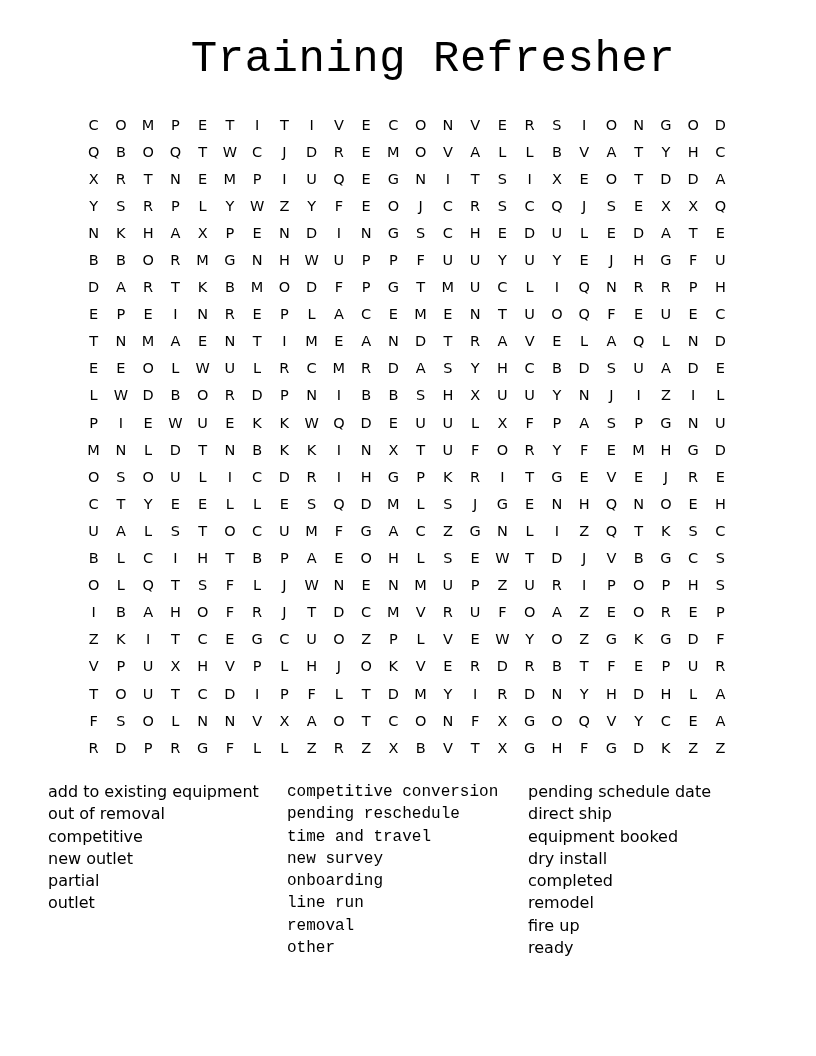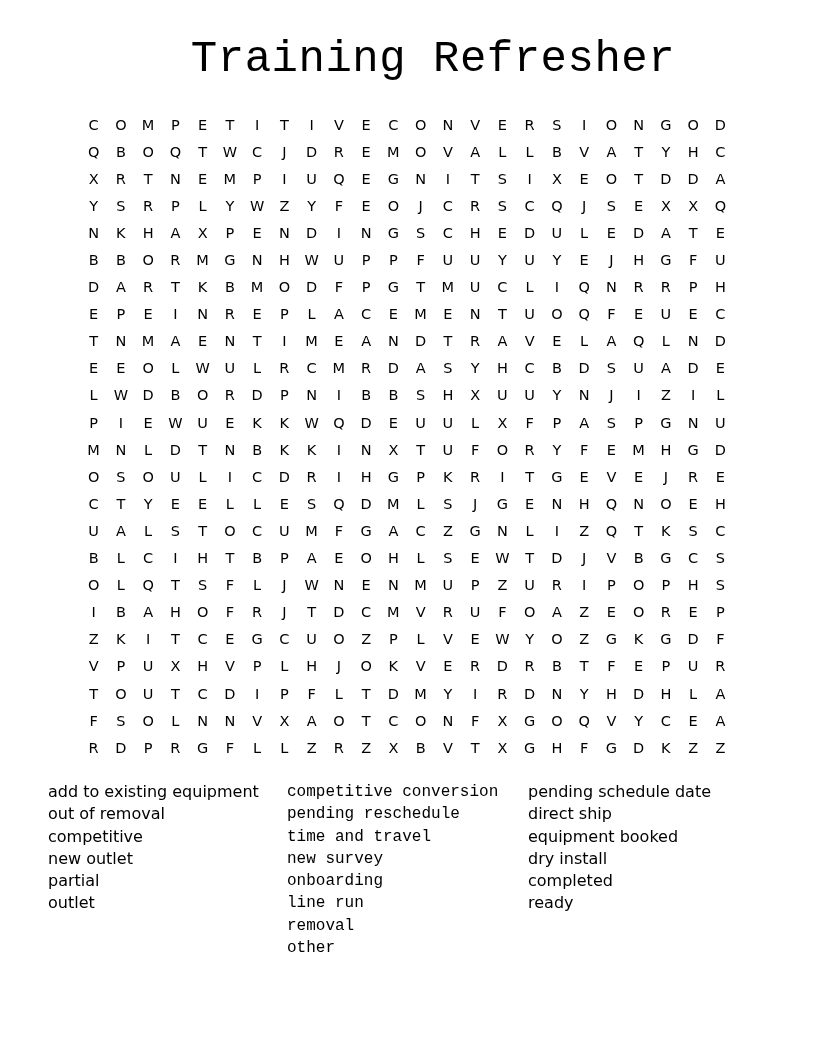--- a/index.html
+++ b/index.html
@@ -665,16 +665,18 @@
         <div class="word">line run</div>
         <div class="word">removal</div>
         <div class="word">other</div>
       </div>
     <div class="word-col">
         <div class="word">pending schedule date</div>
         <div class="word">direct ship</div>
         <div class="word">equipment booked</div>
         <div class="word">dry install</div>
         <div class="word">completed</div>
+        <div class="word">remodel</div>
+        <div class="word">fire up</div>
         <div class="word">ready</div>
       </div>
   </div>
 </div>
 
 </body></html>

